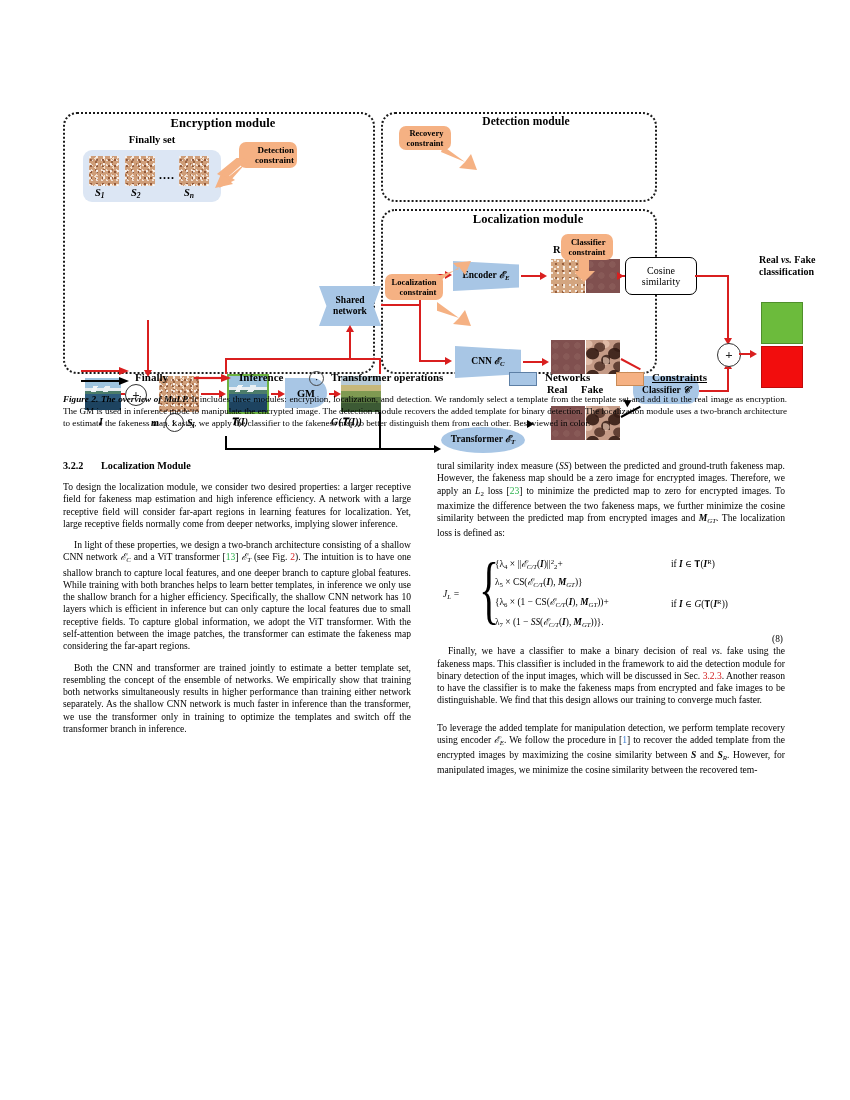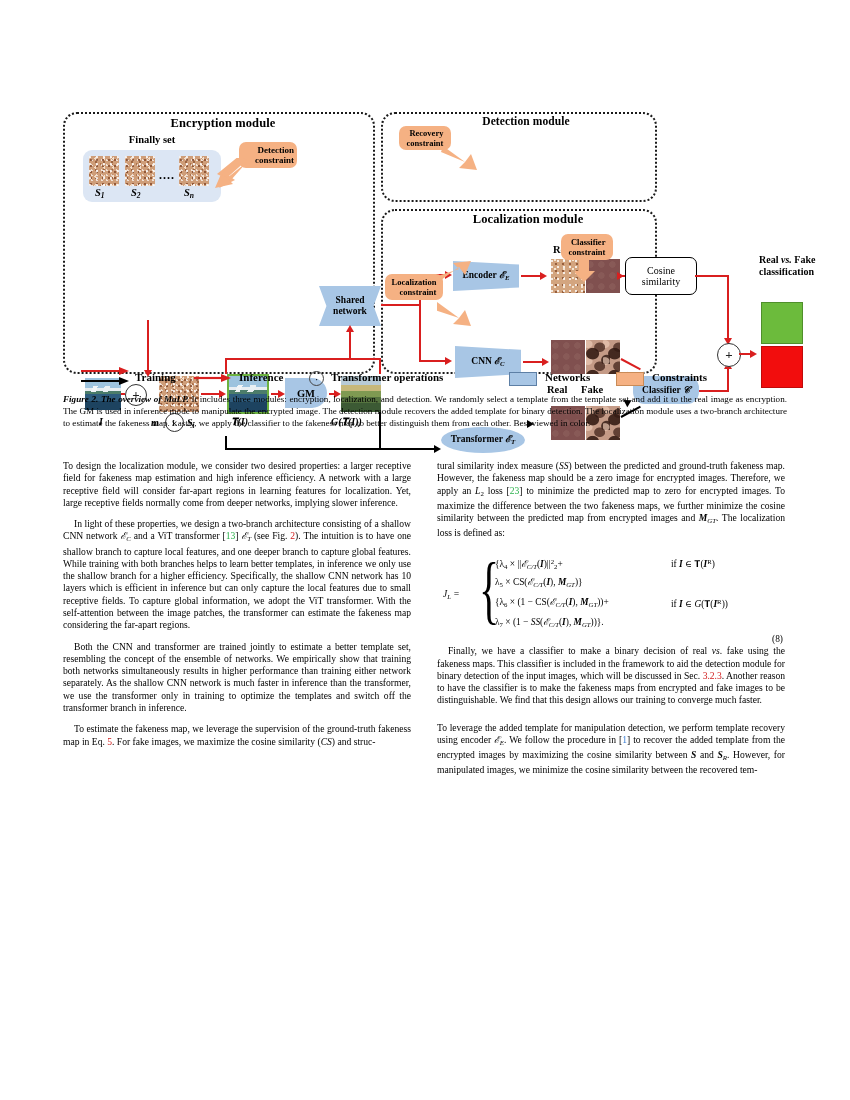--- a/index.html
+++ b/index.html
@@ -556,50 +556,52 @@
     <div class="res-sq res-red" style="left:698px; top:240px;"></div>
   </div>
 
   <div class="legend">
     <svg style="position:absolute; left:16px; top:-4px;" width="56" height="22">
       <line x1="2" y1="5" x2="40" y2="5" stroke="#d91f1f" stroke-width="2.2"></line>
       <polygon points="40,1 50,5 40,9" fill="#d91f1f"></polygon>
       <line x1="2" y1="15" x2="40" y2="15" stroke="#000" stroke-width="2.2"></line>
       <polygon points="40,11 50,15 40,19" fill="#000"></polygon>
     </svg>
-    <div class="leg-item" style="left:72px; top:1px;">Training</div>
+    <div class="leg-item" style="left:72px; top:1px;">Finally</div>
     <svg style="position:absolute; left:130px; top:2px;" width="40" height="12">
       <line x1="1" y1="6" x2="28" y2="6" stroke="#d91f1f" stroke-width="2.2"></line>
       <polygon points="28,2 38,6 28,10" fill="#d91f1f"></polygon>
     </svg>
     <div class="leg-item" style="left:176px; top:1px;">Inference</div>
     <div class="leg-circ" style="left:246px; top:1px;">·</div>
     <div class="leg-item" style="left:268px; top:1px;">Transformer operations</div>
     <div class="leg-sw leg-net" style="left:446px; top:2px;"></div>
     <div class="leg-item" style="left:482px; top:1px;">Networks</div>
     <div class="leg-sw leg-con" style="left:553px; top:2px;"></div>
-    <div class="leg-item" style="left:589px; top:1px;">Constraints</div>
+    <div class="leg-item" style="left:589px; top:1px;text-decoration:underline;">Constraints</div>
   </div>
 
   <div class="caption">
     <b>Figure 2. The overview of MaLP.</b><span> It includes three modules: encryption, localization, and detection. We randomly select a template from the template set and add it to the real image as encryption. The GM is used in inference mode to manipulate the encrypted image. The detection module recovers the added template for binary detection. The localization module uses a two-branch architecture to estimate the fakeness map. Lastly, we apply the classifier to the fakeness map to better distinguish them from each other. Best viewed in color.</span>
   </div>
 
   <div class="col col-left">
+    <h3 class="sec">
+      <span class="num">3.2.2</span><span>Localization Module</span>
+    </h3>
 
     <p class="first">To design the localization module, we consider two desired properties: a larger receptive field for fakeness map estimation and high inference efficiency. A network with a large receptive field will consider far-apart regions in learning features for localization. Yet, large receptive fields normally come from deeper networks, implying slower inference.</p>
     <div class="spacer-sm"></div>
 
     <p><span>In light of these properties, we design a two-branch architecture consisting of a shallow CNN network </span><i class="cal">ℰ<span class="sub">C</span></i><span> and a ViT transformer [</span><span class="cite-g">13</span><span>] </span><i class="cal">ℰ<span class="sub">T</span></i><span> (see Fig. </span><span class="cite-r">2</span><span>). The intuition is to have one shallow branch to capture local features, and one deeper branch to capture global features. While training with both branches helps to learn better templates, in inference we only use the shallow branch for a higher efficiency. Specifically, the shallow CNN network has 10 layers which is efficient in inference but can only capture the local features due to small receptive fields. To capture global information, we adopt the ViT transformer. With the self-attention between the image patches, the transformer can estimate the fakeness map considering the far-apart regions.</span></p>
     <div class="spacer-sm"></div>
 
     <p>Both the CNN and transformer are trained jointly to estimate a better template set, resembling the concept of the ensemble of networks. We empirically show that training both networks simultaneously results in higher performance than training either network separately. As the shallow CNN network is much faster in inference than the transformer, we use the transformer only in training to optimize the templates and switch off the transformer branch in inference.</p>
     <div class="spacer-sm"></div>
 
-    <p><span>To estimate the fakeness map, we leverage the supervision of the ground-truth fakeness map in Eq. </span><span class="cite-r">5</span><span>. For fake images, we maximize the cosine similarity (</span><i>CS</i><span>) and struc-</span></p>
   </div>
 
   <div class="col col-right">
     <p class="first"><span>tural similarity index measure (</span><i>SS</i><span>) between the predicted and ground-truth fakeness map. However, the fakeness map should be a zero image for encrypted images. Therefore, we apply an </span><i>L</i><span class="sub">2</span><span> loss [</span><span class="cite-g">23</span><span>] to minimize the predicted map to zero for encrypted images. To maximize the difference between the two fakeness maps, we further minimize the cosine similarity between the predicted map from encrypted images and </span><b><i>M</i></b><span class="sub" style="font-style:italic">GT</span><span>. The localization loss is defined as:</span></p>
 
     <div class="eqn-wrap">
       <span class="eqn-lhs"><i>J</i><span class="sub"><i>L</i></span> =</span>
       <span class="big-brace">{</span>
       <div class="eqn-rows">
         <div class="eqn-row">

